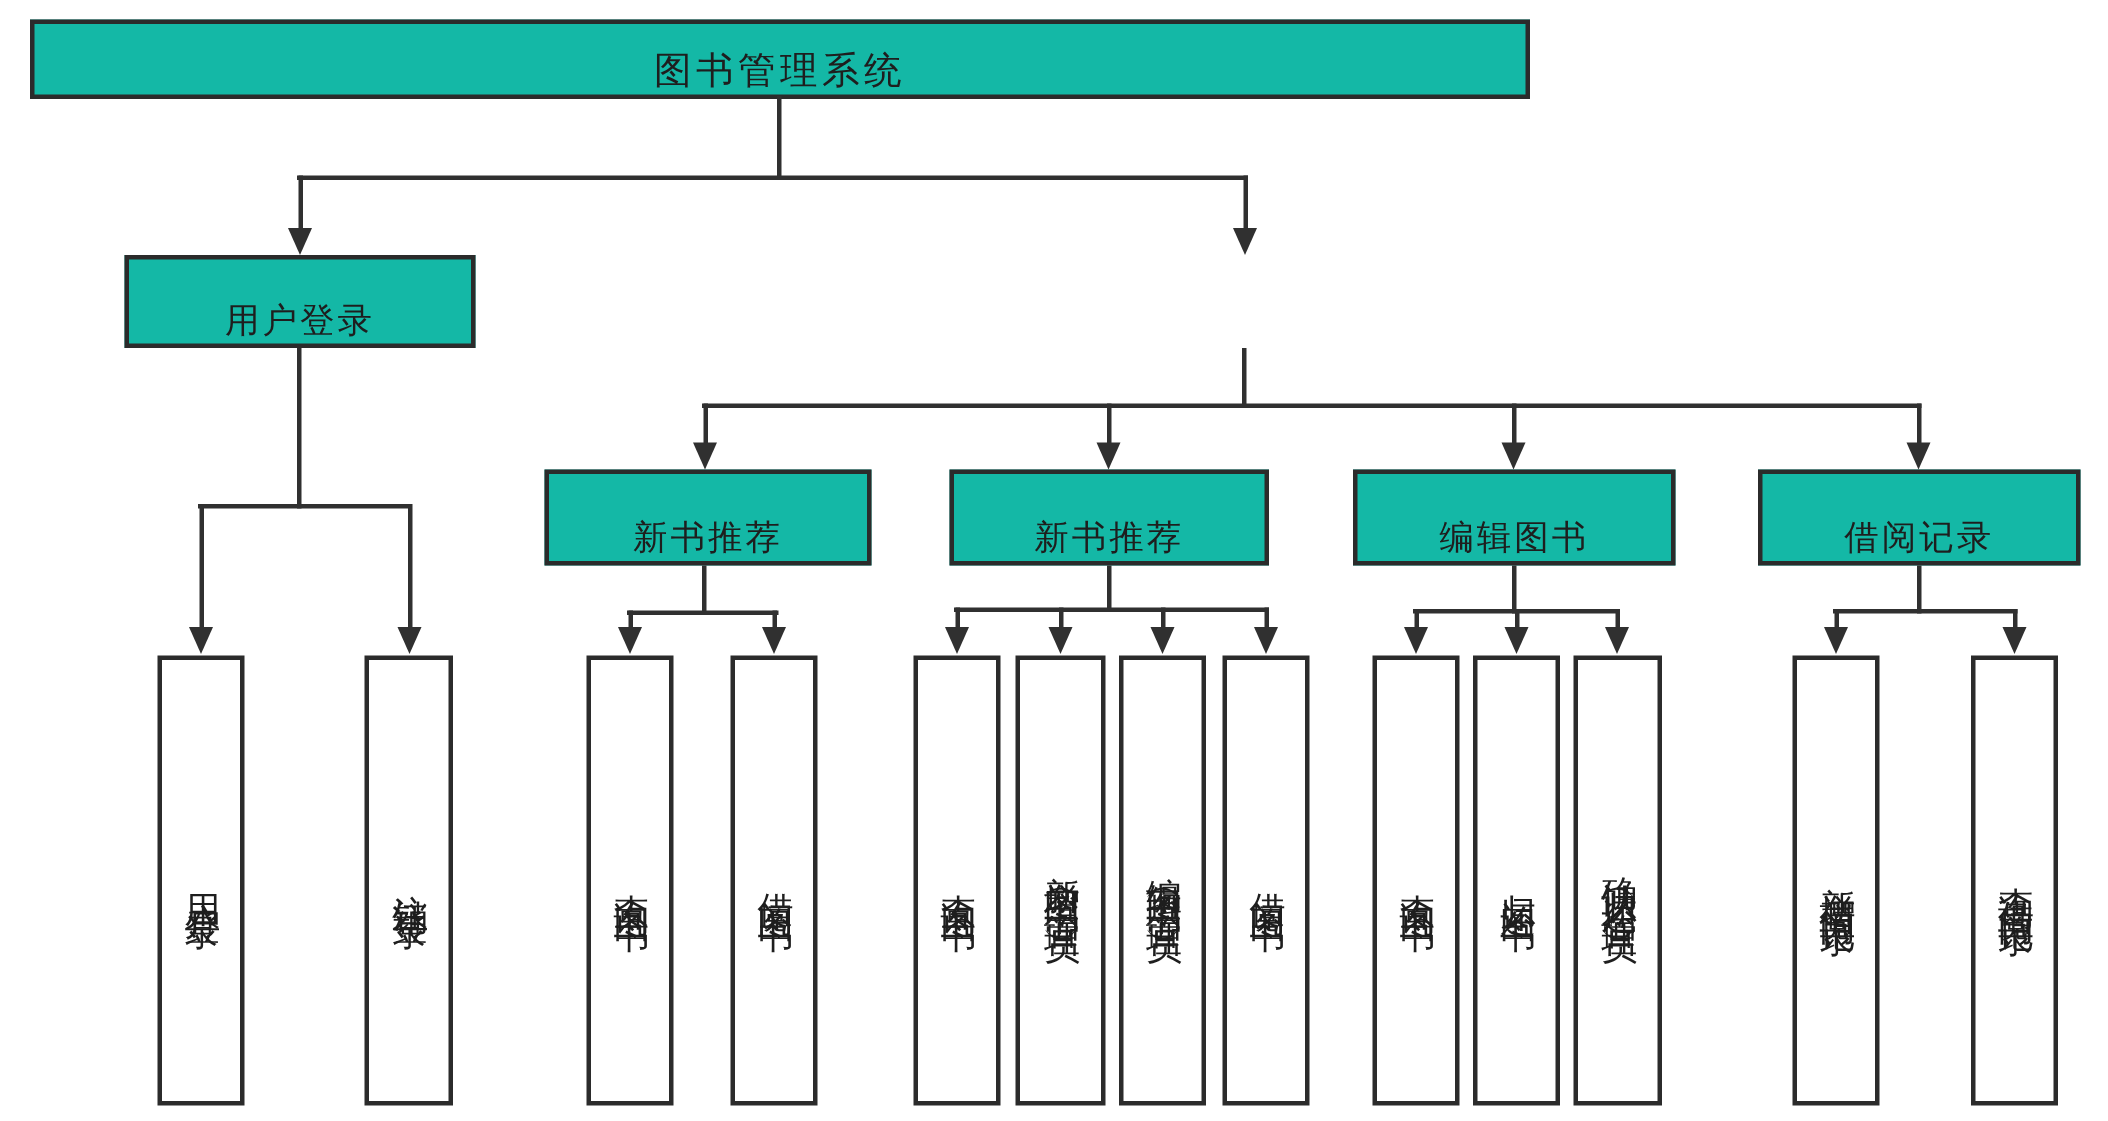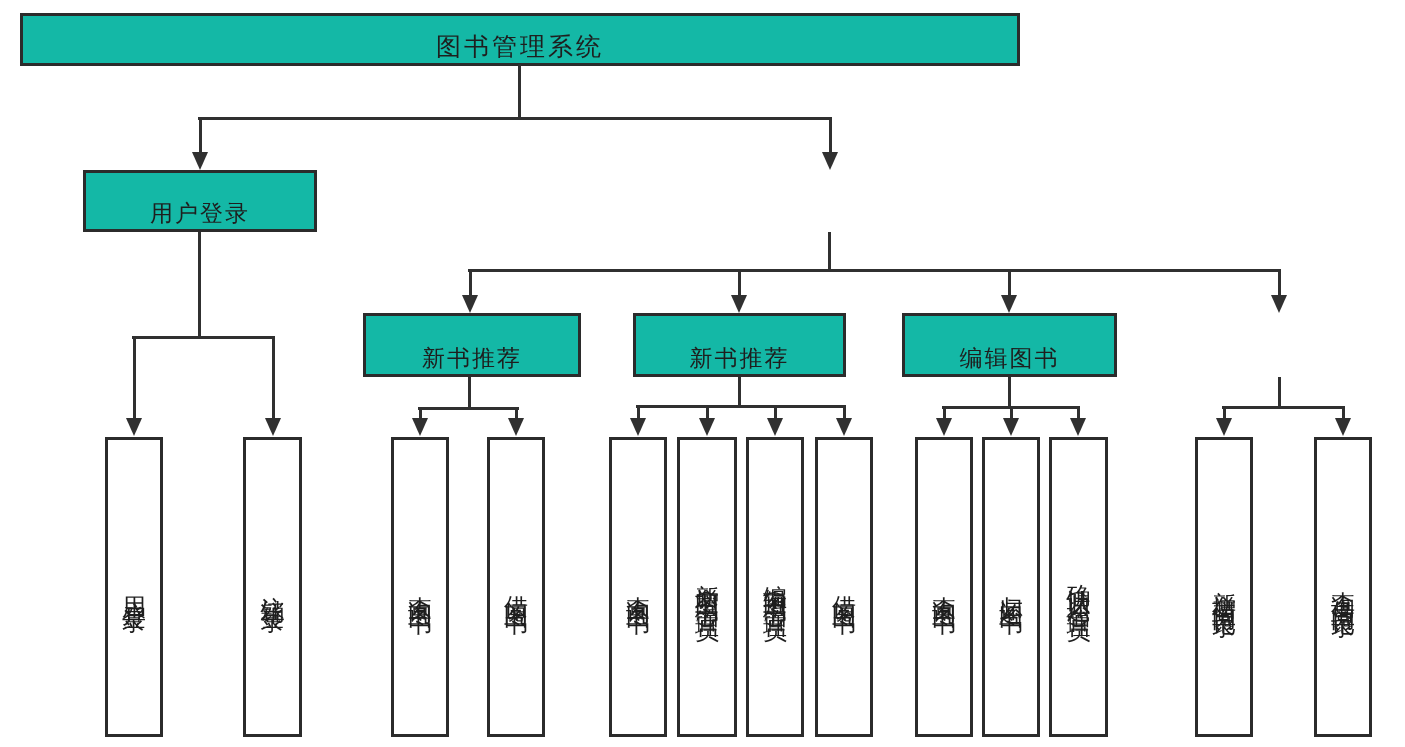--- a/index.html
+++ b/index.html
@@ -80,20 +80,23 @@
   </div>
 
   <div class="box lvl" style="left:633px;top:313px;width:213px;height:64px">
     <span class="label">新书推荐</span>
   </div>
 
   <div class="box lvl" style="left:902px;top:313px;width:215px;height:64px">
     <span class="label">编辑图书</span>
   </div>
 
+  <div class="box lvl" style="left:1172px;top:313px;width:215px;height:64px">
+    <span class="label">借阅记录</span>
+  </div>
 
   <div class="leaf" style="left:105px;top:437px;width:58px;height:300px">
     <span class="label">用户登录</span>
   </div>
   <div class="leaf" style="left:243px;top:437px;width:59px;height:300px">
     <span class="label">注销登录</span>
   </div>
 
   <div class="leaf" style="left:391px;top:437px;width:58px;height:300px">
     <span class="label">查询图书</span>

